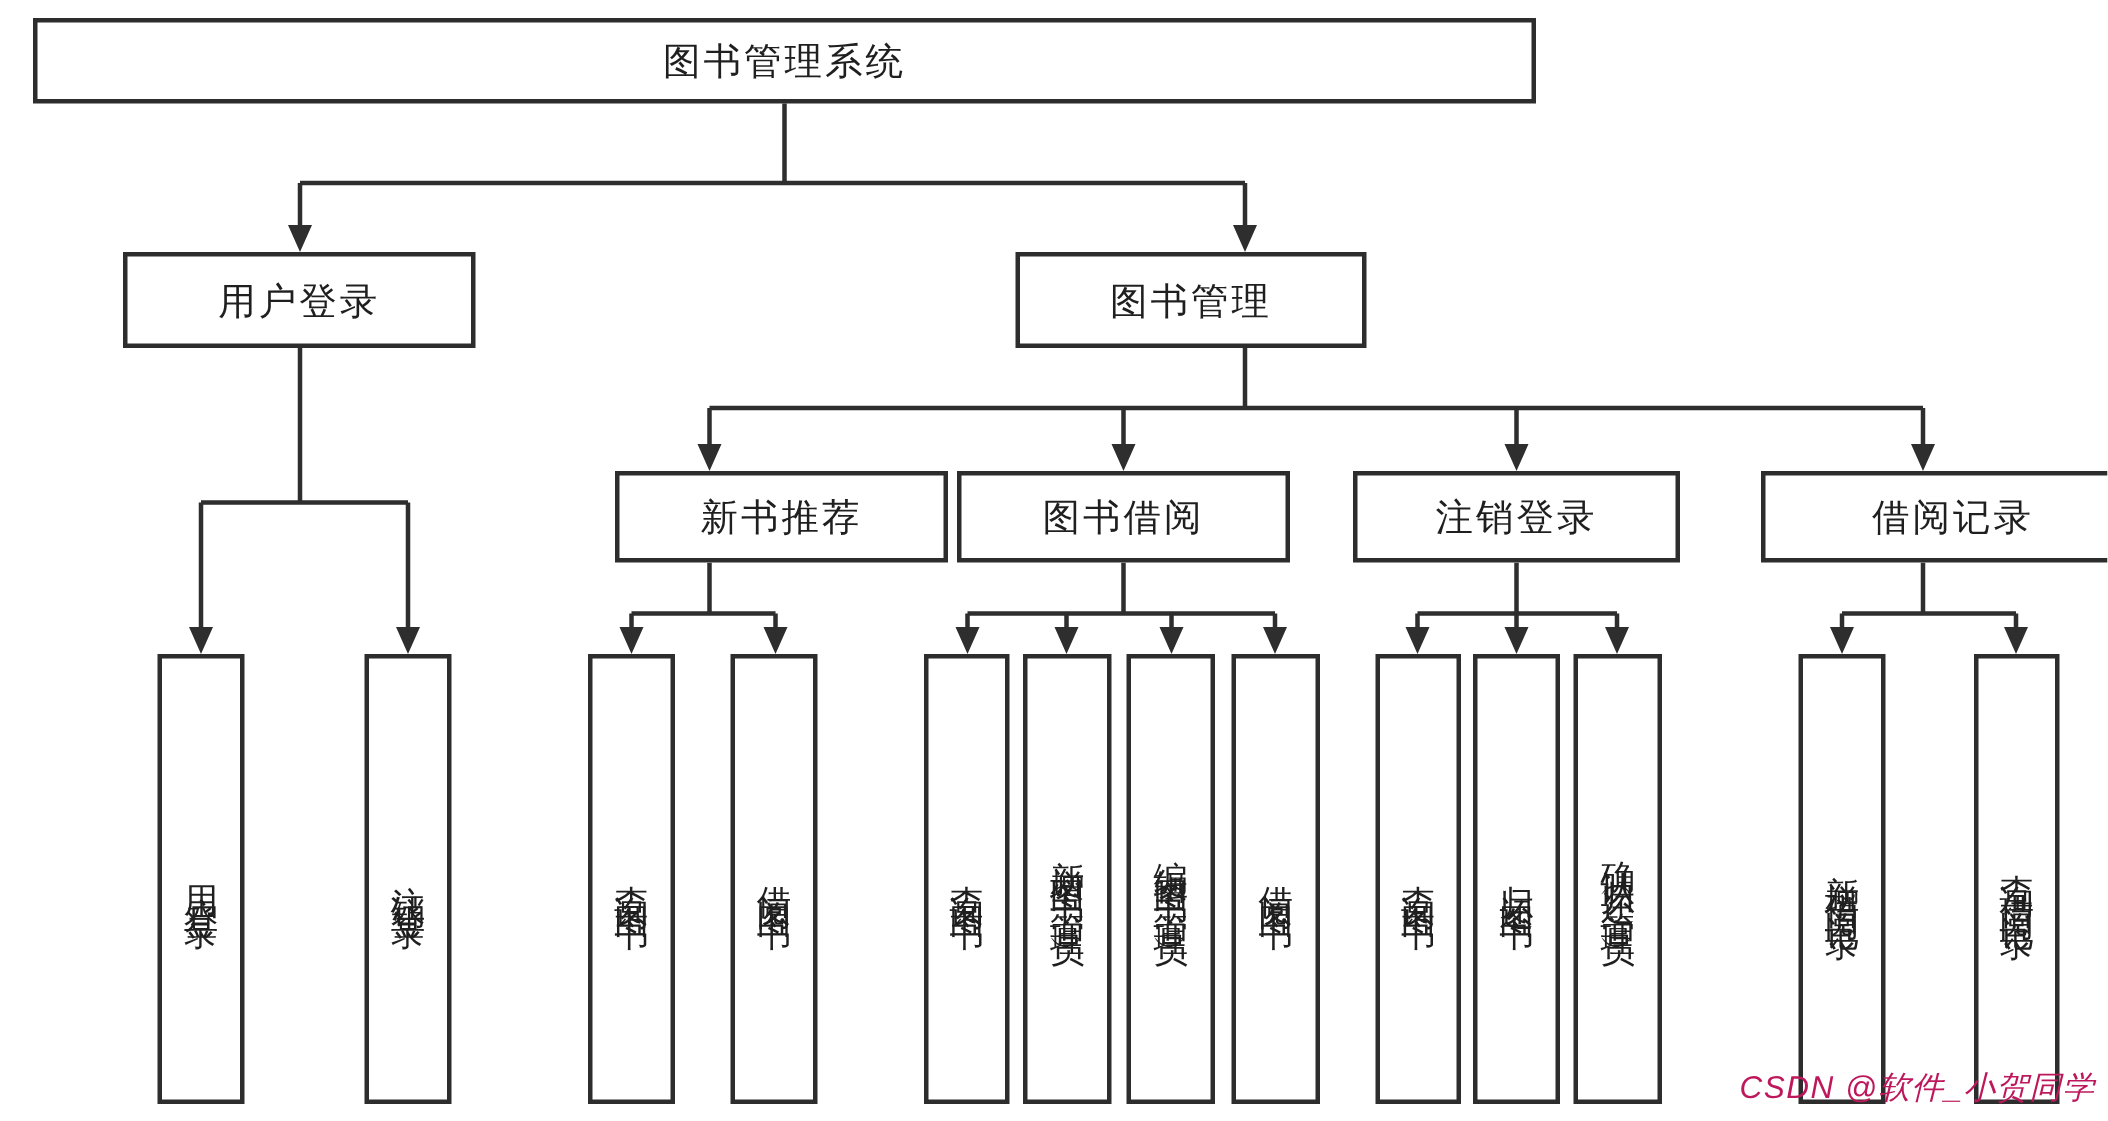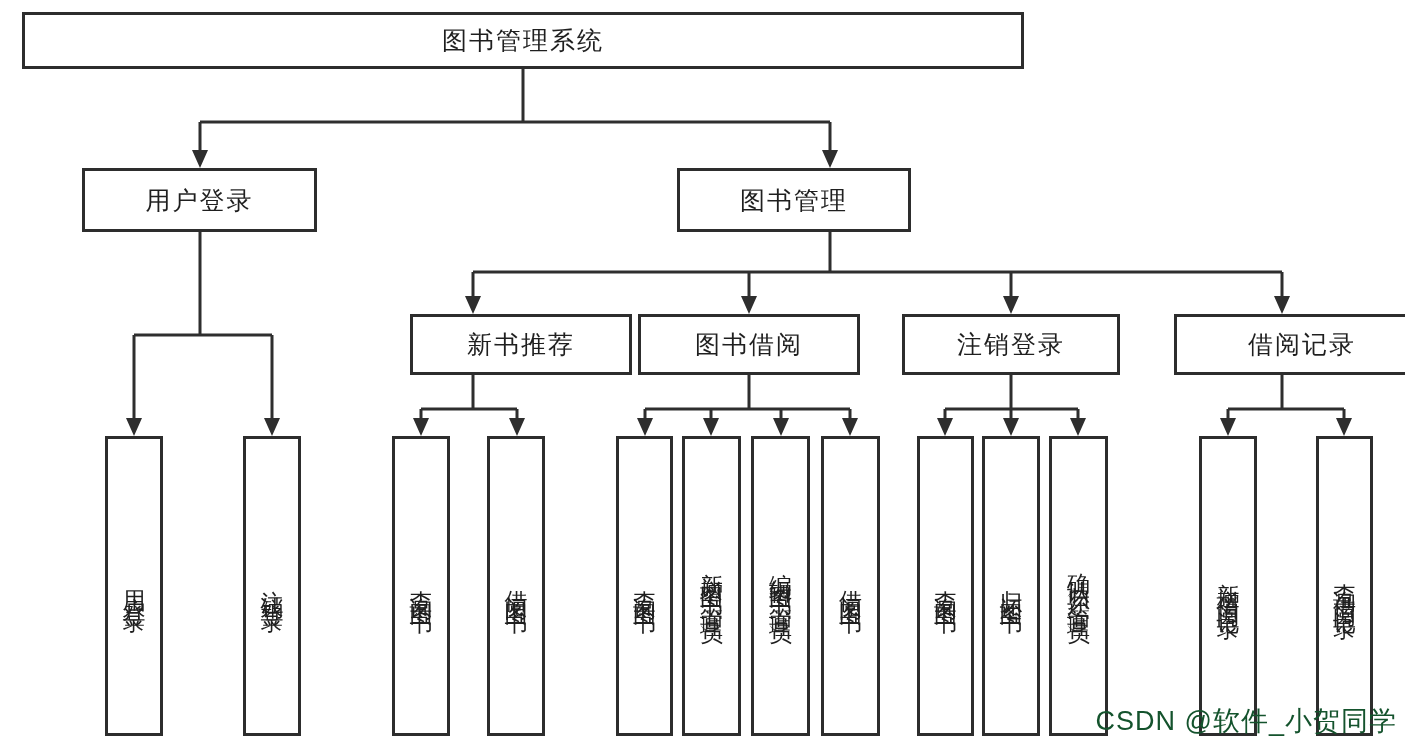--- a/index.html
+++ b/index.html
@@ -59,25 +59,26 @@
   #l-bb-borrow    { left: 821px; width: 59px; }
   #l-cb-query     { left: 917px; width: 57px; }
   #l-cb-return    { left: 982px; }
   #l-cb-confirm   { left: 1049px; width: 59px; }
   #l-br-add       { left: 1199px; }
   #l-br-query     { left: 1316px; width: 57px; }
   .watermark {
     position: absolute;
     right: 8px;
     bottom: 8px;
-    font-size: 27px;
-    color: #14532d;
+    font-size: 21px;
+    color: #be185d;
     letter-spacing: 1px;
     z-index: 5;
     white-space: nowrap;
+    font-style: italic;
   }
 </style>
 </head>
 <body>
 
 <div class="canvas">
 
   <svg class="connectors" viewBox="0 0 1405 747" xmlns="http://www.w3.org/2000/svg">
 
     <path class="line" d="M523 68 V122 M200 122 H830 M200 122 V152 M830 122 V152"></path>

